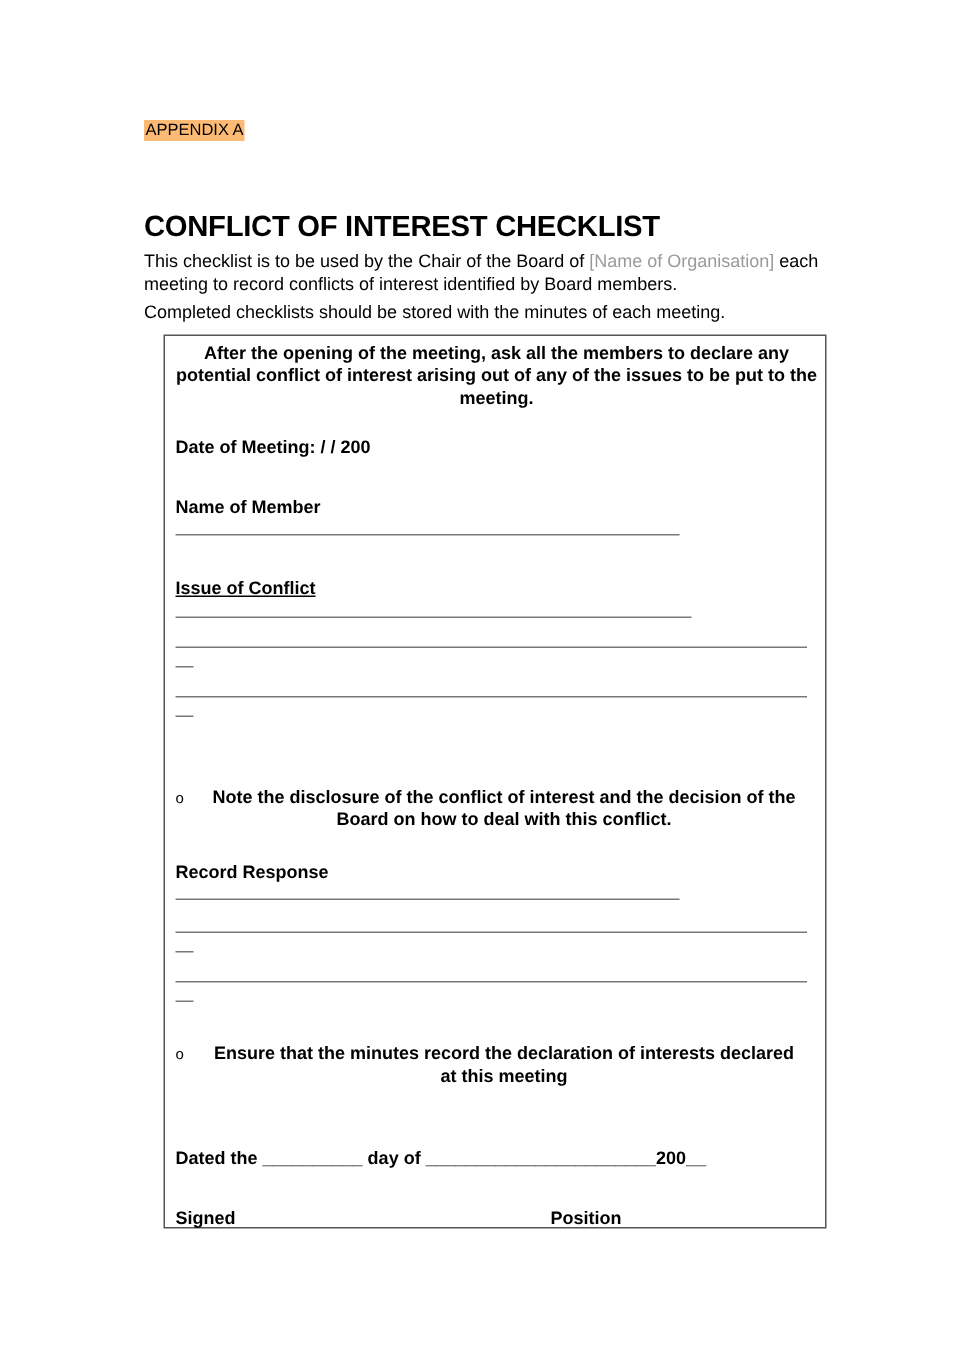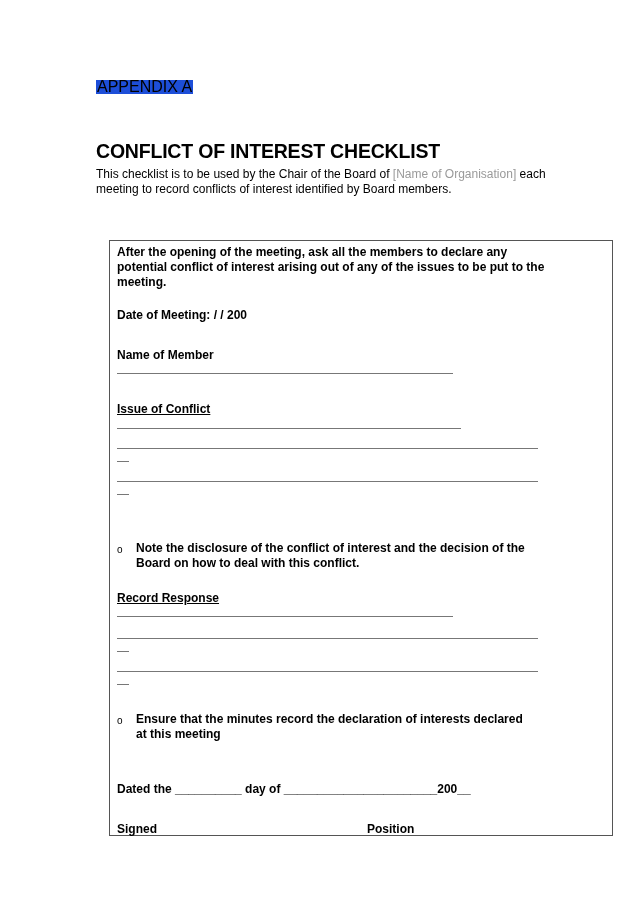--- a/index.html
+++ b/index.html
@@ -1,57 +1,58 @@
 <!DOCTYPE html>
 <html><head>
 <meta charset="utf-8">
 <style>
   html, body { margin:0; padding:0; background:#ffffff; }
   body { width:636px; height:900px; position:relative; overflow:hidden;
          font-family:"Liberation Sans", sans-serif; color:#000; }
   .abs { position:absolute; }
-  .appendix { left:96px; top:80px; font-size:16px; background:#1d4ed8; padding:0 1px; line-height:14px; }
+  .appendix { left:96px; top:80px; font-size:11px; background:#fdba74; padding:0 1px; line-height:14px; }
   .title { left:96px; top:104px; font-size:19.5px; font-weight:bold; line-height:24px; letter-spacing:-0.2px;margin-top:35px; }
   .intro { left:96px; top:155px; width:450px; font-size:12px; line-height:15px;margin-top:12px; }
   .intro p { margin:0 0 4px 0; }
   .placeholder { color:#9a9a9a; }
-  .box { left:109px; top:240px; width:504px; height:596px; border:1px solid #555; box-sizing:border-box; }
+  .box { left:109px; top:223px; width:442px; height:596px; border:1px solid #555; box-sizing:border-box;text-align:center; }
   .bt { position:absolute; font-size:12px; font-weight:bold; line-height:15px; }
   .line { position:absolute; height:0; border-top:1px solid #777; }
   .short { position:absolute; height:0; border-top:1px solid #777; width:12px; }
   .bullet { position:absolute; font-size:10px; }
 </style>
 </head>
 <body>
 
 <div class="abs appendix">APPENDIX A</div>
 <div class="abs title">CONFLICT OF INTEREST CHECKLIST</div>
 
 <div class="abs intro">
   <p><span>This checklist is to be used by the Chair of the Board of </span><span class="placeholder">[Name of Organisation]</span><span> each meeting to record conflicts of interest identified by Board members.</span></p>
+  <p>Completed checklists should be stored with the minutes of each meeting.</p>
 </div>
 
 <div class="abs box">
   <div class="bt" style="left:7px;top:4px;width:428px;">After the opening of the meeting, ask all the members to declare any potential conflict of interest arising out of any of the issues to be put to the meeting.</div>
   <div class="bt" style="left:7px;top:67px;">Date of Meeting:   /   / 200</div>
 
   <div class="bt" style="left:7px;top:107px;">Name of Member</div>
   <div class="line" style="left:7px;top:132px;width:336px;"></div>
 
   <div class="bt" style="left:7px;top:161px;text-decoration:underline;">Issue of Conflict</div>
   <div class="line" style="left:7px;top:187px;width:344px;"></div>
   <div class="line" style="left:7px;top:207px;width:421px;"></div>
   <div class="short" style="left:7px;top:220px;"></div>
   <div class="line" style="left:7px;top:240px;width:421px;"></div>
   <div class="short" style="left:7px;top:253px;"></div>
 
   <div class="bullet" style="left:7px;top:303px;">o</div>
   <div class="bt" style="left:26px;top:300px;width:400px;">Note the disclosure of the conflict of interest and the decision of the Board on how to deal with this conflict.</div>
 
-  <div class="bt" style="left:7px;top:350px;text-decoration:underline;">Record Response</div>
+  <div class="bt" style="left:7px;top:350px;">Record Response</div>
   <div class="line" style="left:7px;top:375px;width:336px;"></div>
   <div class="line" style="left:7px;top:397px;width:421px;"></div>
   <div class="short" style="left:7px;top:410px;"></div>
   <div class="line" style="left:7px;top:430px;width:421px;"></div>
   <div class="short" style="left:7px;top:443px;"></div>
 
   <div class="bullet" style="left:7px;top:474px;">o</div>
   <div class="bt" style="left:26px;top:471px;width:400px;">Ensure that the minutes record the declaration of interests declared at this meeting</div>
 
   <div class="bt" style="left:7px;top:541px;">Dated the __________ day of _______________________200__</div>

